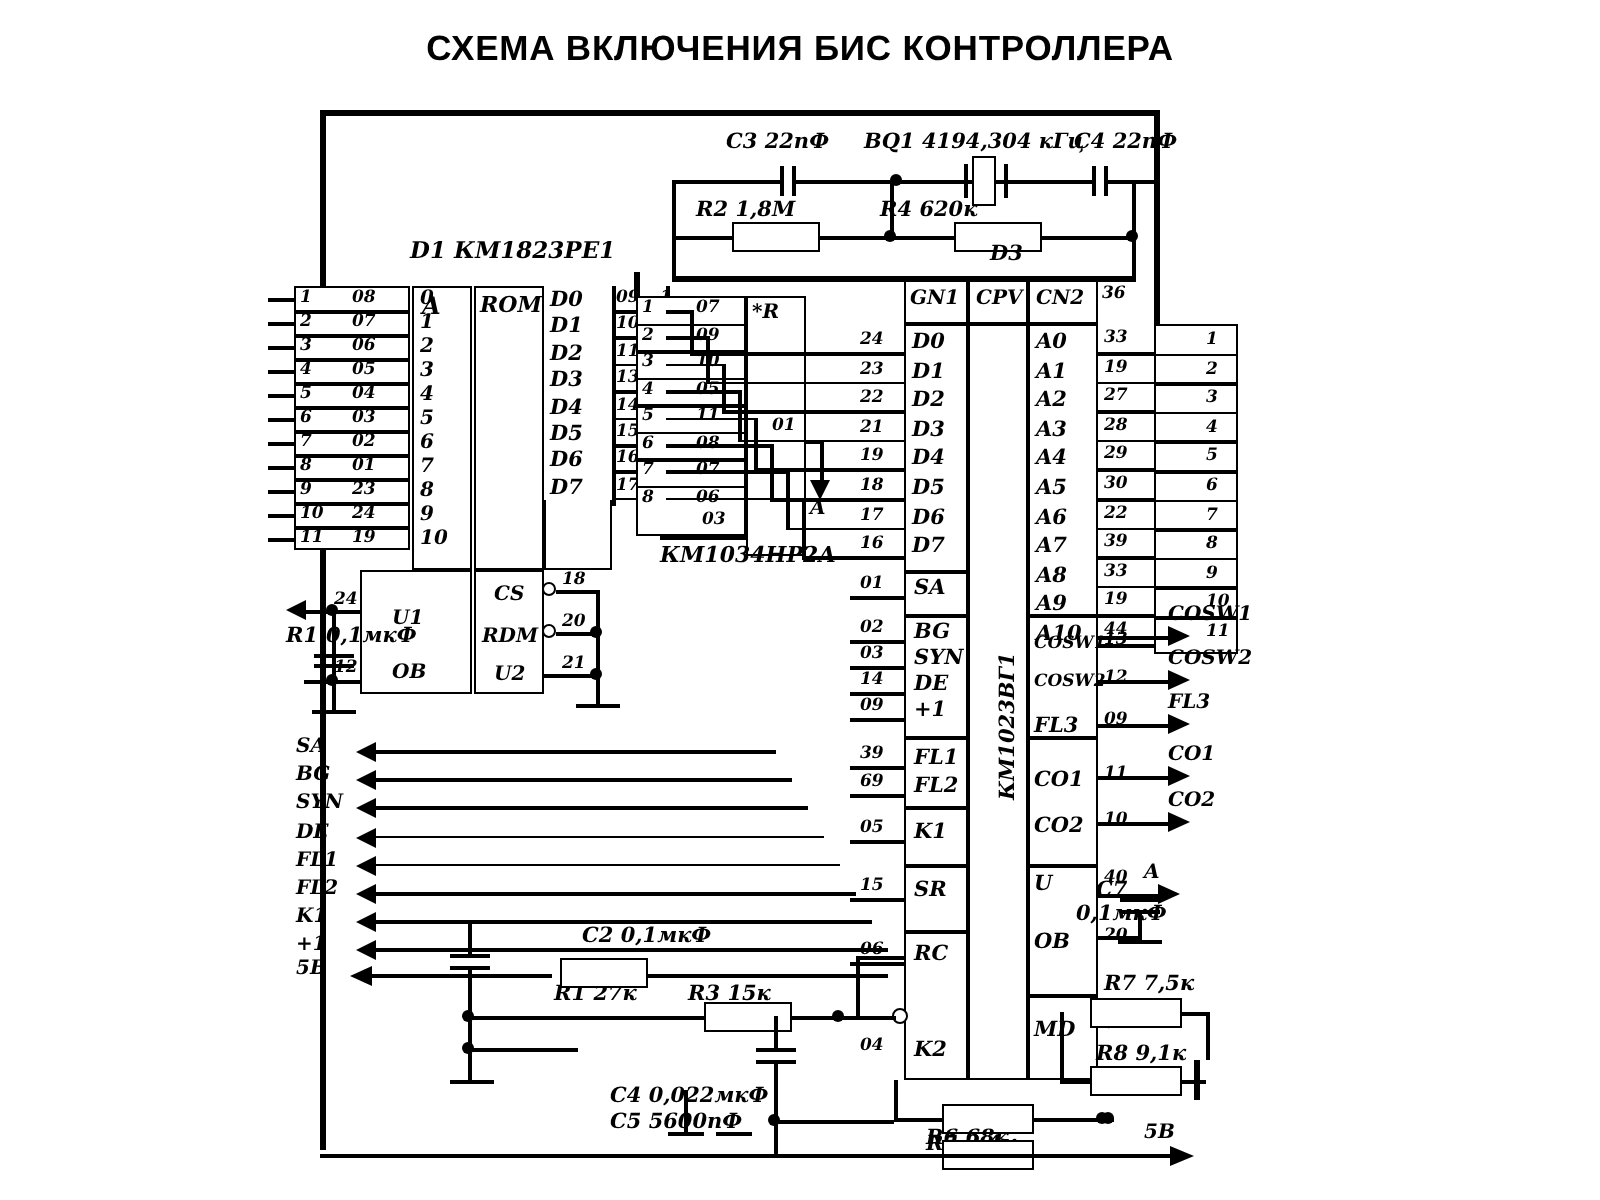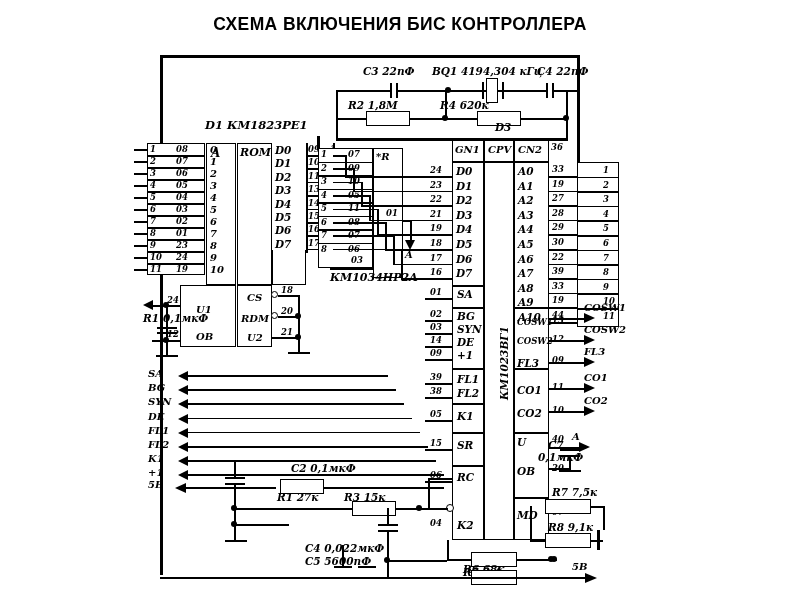--- a/index.html
+++ b/index.html
@@ -351,21 +351,21 @@
       <div class="t" style="left:457px;top:337px;font-size:10.5px;">DE</div>
       <div class="t pn" style="left:430px;top:336px;">14</div>
       <div class="ln hl" style="left:425px;top:346px;width:27px;"></div>
       <div class="t" style="left:457px;top:350px;font-size:10.5px;">+1</div>
       <div class="t pn" style="left:430px;top:349px;">09</div>
       <div class="ln hl" style="left:425px;top:359px;width:27px;"></div>
       <div class="t" style="left:457px;top:374px;font-size:10.5px;">FL1</div>
       <div class="t pn" style="left:430px;top:373px;">39</div>
       <div class="ln hl" style="left:425px;top:383px;width:27px;"></div>
       <div class="t" style="left:457px;top:388px;font-size:10.5px;">FL2</div>
-      <div class="t pn" style="left:430px;top:387px;">38</div>
+      <div class="t pn" style="left:430px;top:387px;">69</div>
       <div class="ln hl" style="left:425px;top:397px;width:27px;"></div>
       <div class="t" style="left:457px;top:411px;font-size:10.5px;">K1</div>
       <div class="t pn" style="left:430px;top:410px;">05</div>
       <div class="ln hl" style="left:425px;top:420px;width:27px;"></div>
       <div class="t" style="left:457px;top:440px;font-size:10.5px;">SR</div>
       <div class="t pn" style="left:430px;top:439px;">15</div>
       <div class="ln hl" style="left:425px;top:449px;width:27px;"></div>
       <div class="t" style="left:457px;top:472px;font-size:10.5px;">RC</div>
       <div class="t pn" style="left:430px;top:471px;">06</div>
       <div class="ln hl" style="left:425px;top:481px;width:27px;"></div>

